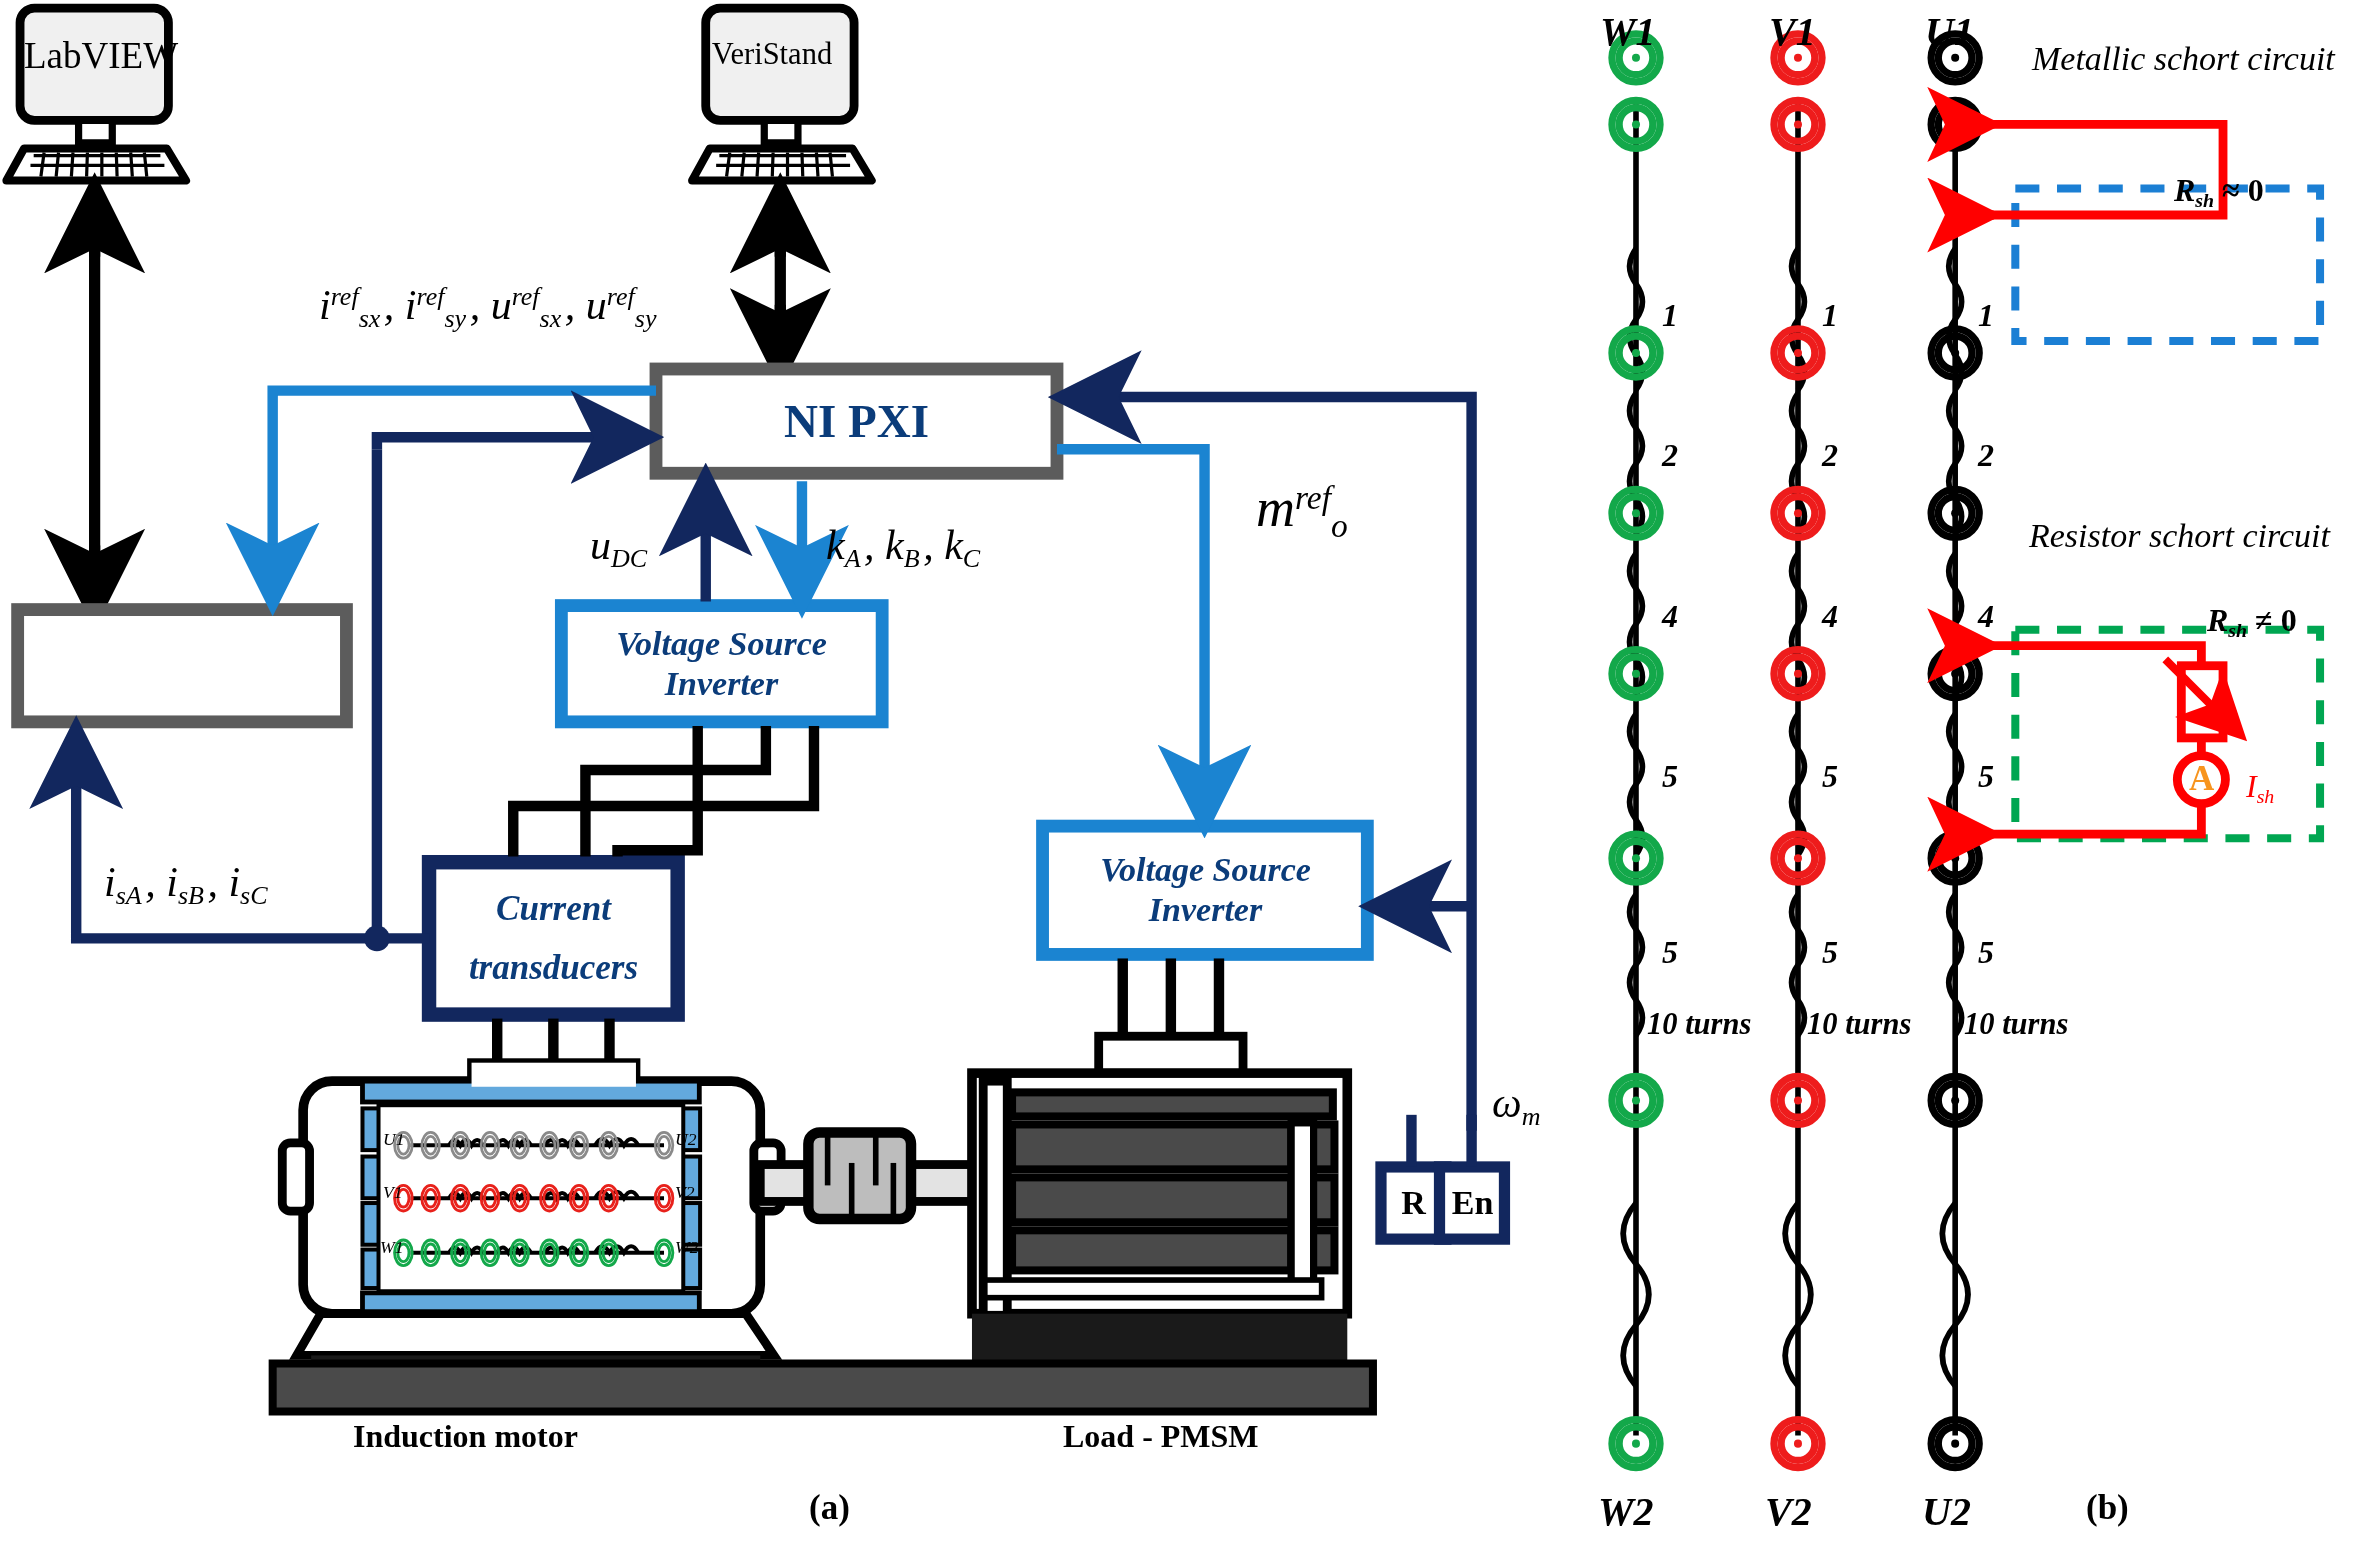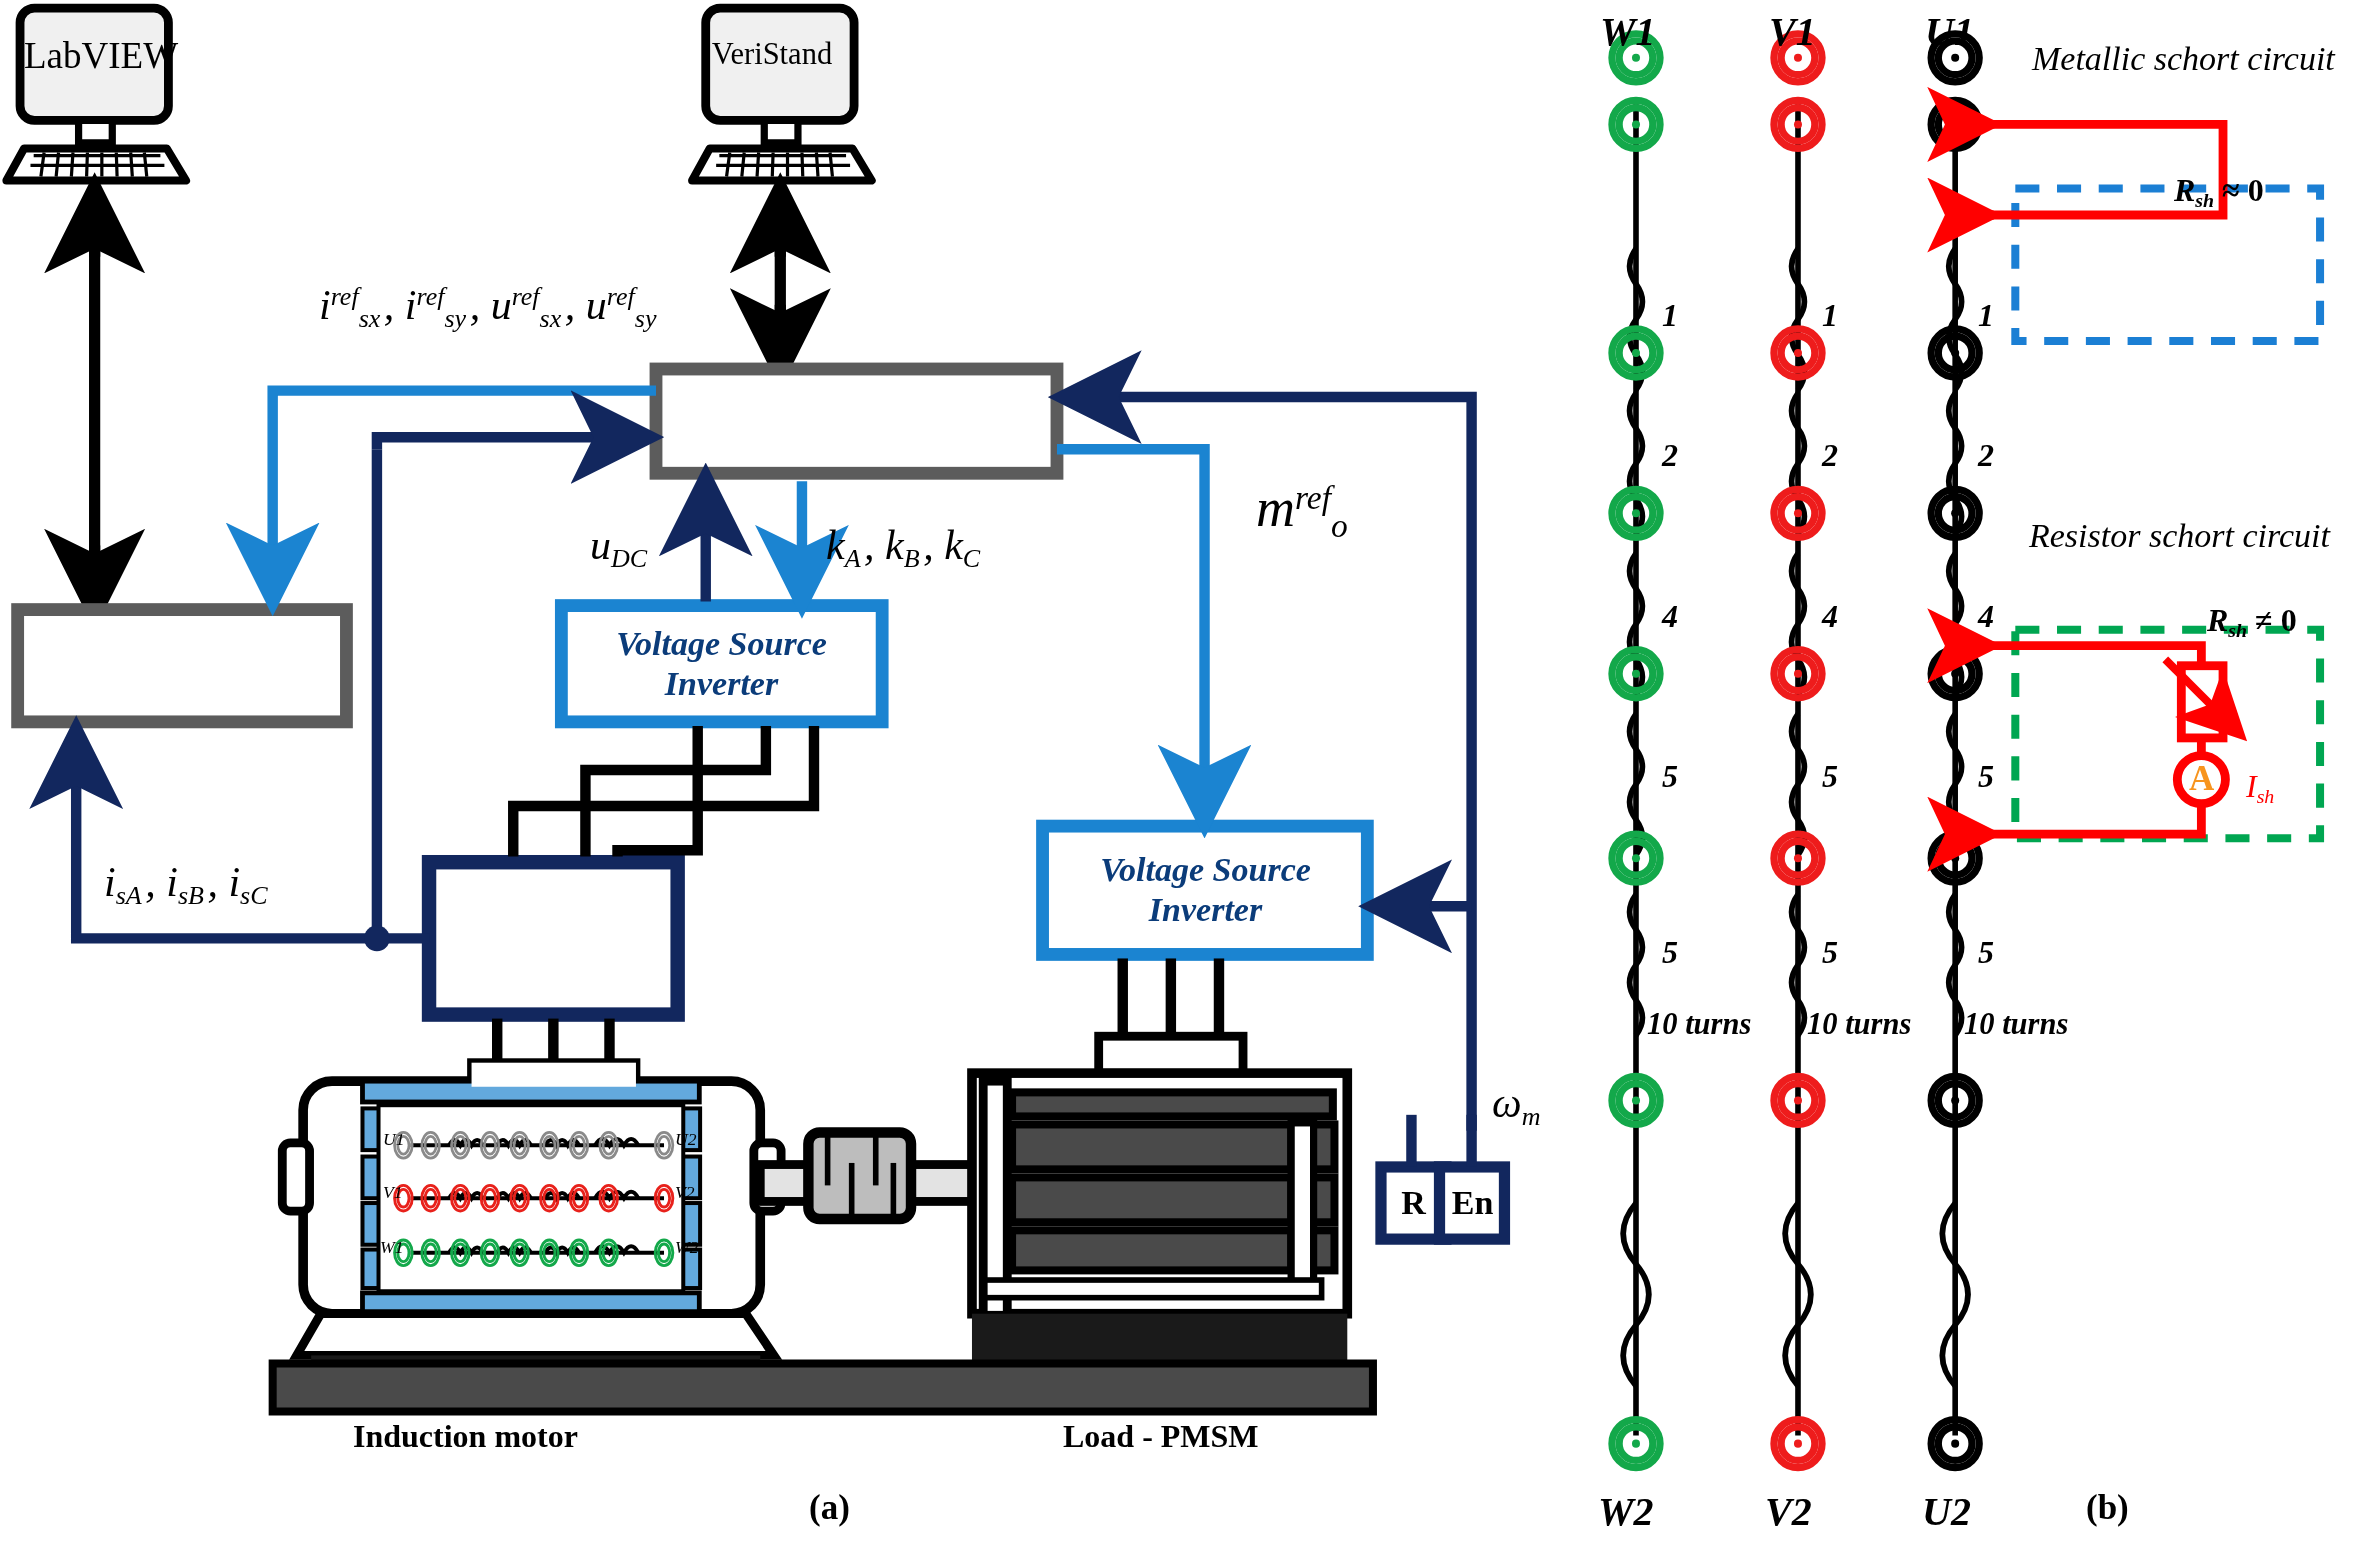--- a/index.html
+++ b/index.html
@@ -410,32 +410,37 @@
     <path d="M2700,822 L2790,912" fill="none" stroke="#ff0000" stroke-width="10" marker-end="url(#ahRed)"></path>
 
     <line x1="2745" y1="920" x2="2745" y2="944" stroke="#ff0000" stroke-width="11"></line>
     <circle cx="2745" cy="972" r="30" fill="#fff" stroke="#ff0000" stroke-width="11"></circle>
   </g>
 </svg>
 
 <div class="lbl" style="left:24px;top:34px;width:140px;text-align:center;font-size:37px;">LabVIEW</div>
 <div class="lbl" style="left:710px;top:37px;width:124px;text-align:center;font-size:30.5px;">VeriStand</div>
 
+<div class="boxlabel bluetxt" style="left:656px;top:369px;width:401px;height:104px;font-size:47px;font-weight:bold;">NI PXI</div>
 
 
 <div class="boxlabel bluetxt" style="left:561px;top:606px;width:321px;height:116px;line-height:1.18;font-style:italic;font-weight:bold;font-size:34px;">
   <span>Voltage Source</span>
   <span>Inverter</span>
 </div>
 
 <div class="boxlabel bluetxt" style="left:1043px;top:826px;width:325px;height:128px;line-height:1.18;font-style:italic;font-weight:bold;font-size:34px;">
   <span>Voltage Source</span>
   <span>Inverter</span>
 </div>
 
+<div class="boxlabel bluetxt" style="left:429px;top:862px;width:249px;height:152px;line-height:1.7;font-style:italic;font-weight:bold;font-size:35px;">
+  <span>Current</span>
+  <span>transducers</span>
+</div>
 
 <div class="boxlabel" style="left:1381px;top:1167px;width:65px;height:72px;font-size:34px;font-weight:bold;">R</div>
 <div class="boxlabel" style="left:1440px;top:1167px;width:65px;height:72px;font-size:34px;font-weight:bold;">En</div>
 
 <div class="lbl mathit" style="left:319px;top:281px;font-size:42px;">
   <span><span>i</span><sup class="sup">ref</sup><sub class="sub">sx</sub></span><span> ,</span>
   <span><span>i</span><sup class="sup">ref</sup><sub class="sub">sy</sub></span><span> ,</span>
   <span><span>u</span><sup class="sup">ref</sup><sub class="sub">sx</sub></span><span> ,</span>
   <span><span>u</span><sup class="sup">ref</sup><sub class="sub">sy</sub></span>
 </div>

